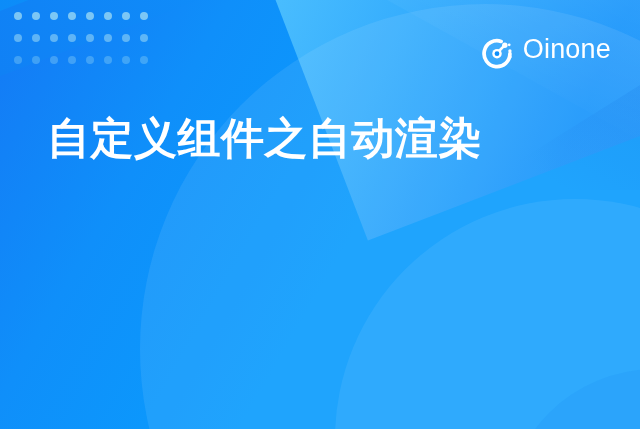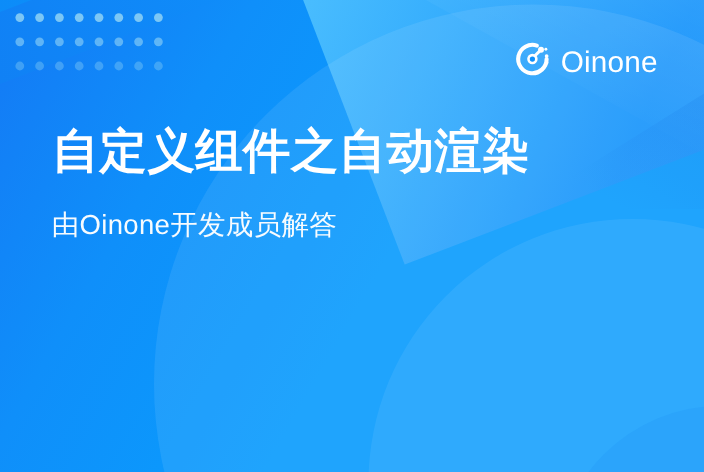--- a/index.html
+++ b/index.html
@@ -60,21 +60,21 @@
 
   
   .dots{position:absolute;left:14px;top:12px;display:grid;
         grid-template-columns:repeat(8,18px);grid-auto-rows:22px;}
   .dot{width:8px;height:8px;border-radius:50%;background:#8fd2f5;}
   .dots .r0 .dot,.dot.o1{opacity:.85;}
   .dot.o2{opacity:.62;}
   .dot.o3{opacity:.38;}
 
   
-  .logo{position:absolute;right:42px;top:36px;display:flex;align-items:flex-end;gap:9px;}
+  .logo{position:absolute;right:29px;top:36px;display:flex;align-items:flex-start;gap:9px;}
   .logo-mark{width:34px;height:34px;display:block;}
   .logo-text{color:#ffffff;font-size:27px;letter-spacing:.2px;line-height:1;
              font-family:"Liberation Sans","DejaVu Sans",sans-serif;}
 
   
   .content{position:absolute;left:47px;top:110px;right:40px;}
   .title{color:#fff;font-size:43px;font-weight:bold;line-height:1.32;
          letter-spacing:.5px;margin:0;white-space:nowrap;}
   .title .line2{letter-spacing:-1px;}
   .subtitle{color:#ffffff;font-size:25px;line-height:1;margin:26px 0 0 0;
@@ -135,16 +135,15 @@
       <circle cx="88" cy="44" r="5" fill="#ffffff"></circle>
       <circle cx="88" cy="62" r="5" fill="#ffffff"></circle>
     </svg>
     <span class="logo-text">Oinone</span>
   </div>
 
   <div class="content">
     <h1 class="title">
       <span class="line1">自定义组件之自动渲染</span><br>
     </h1>
-    <p class="subtitle">由Oinone开发成员解答</p>
   </div>
 
 </div>
 
 </body></html>

